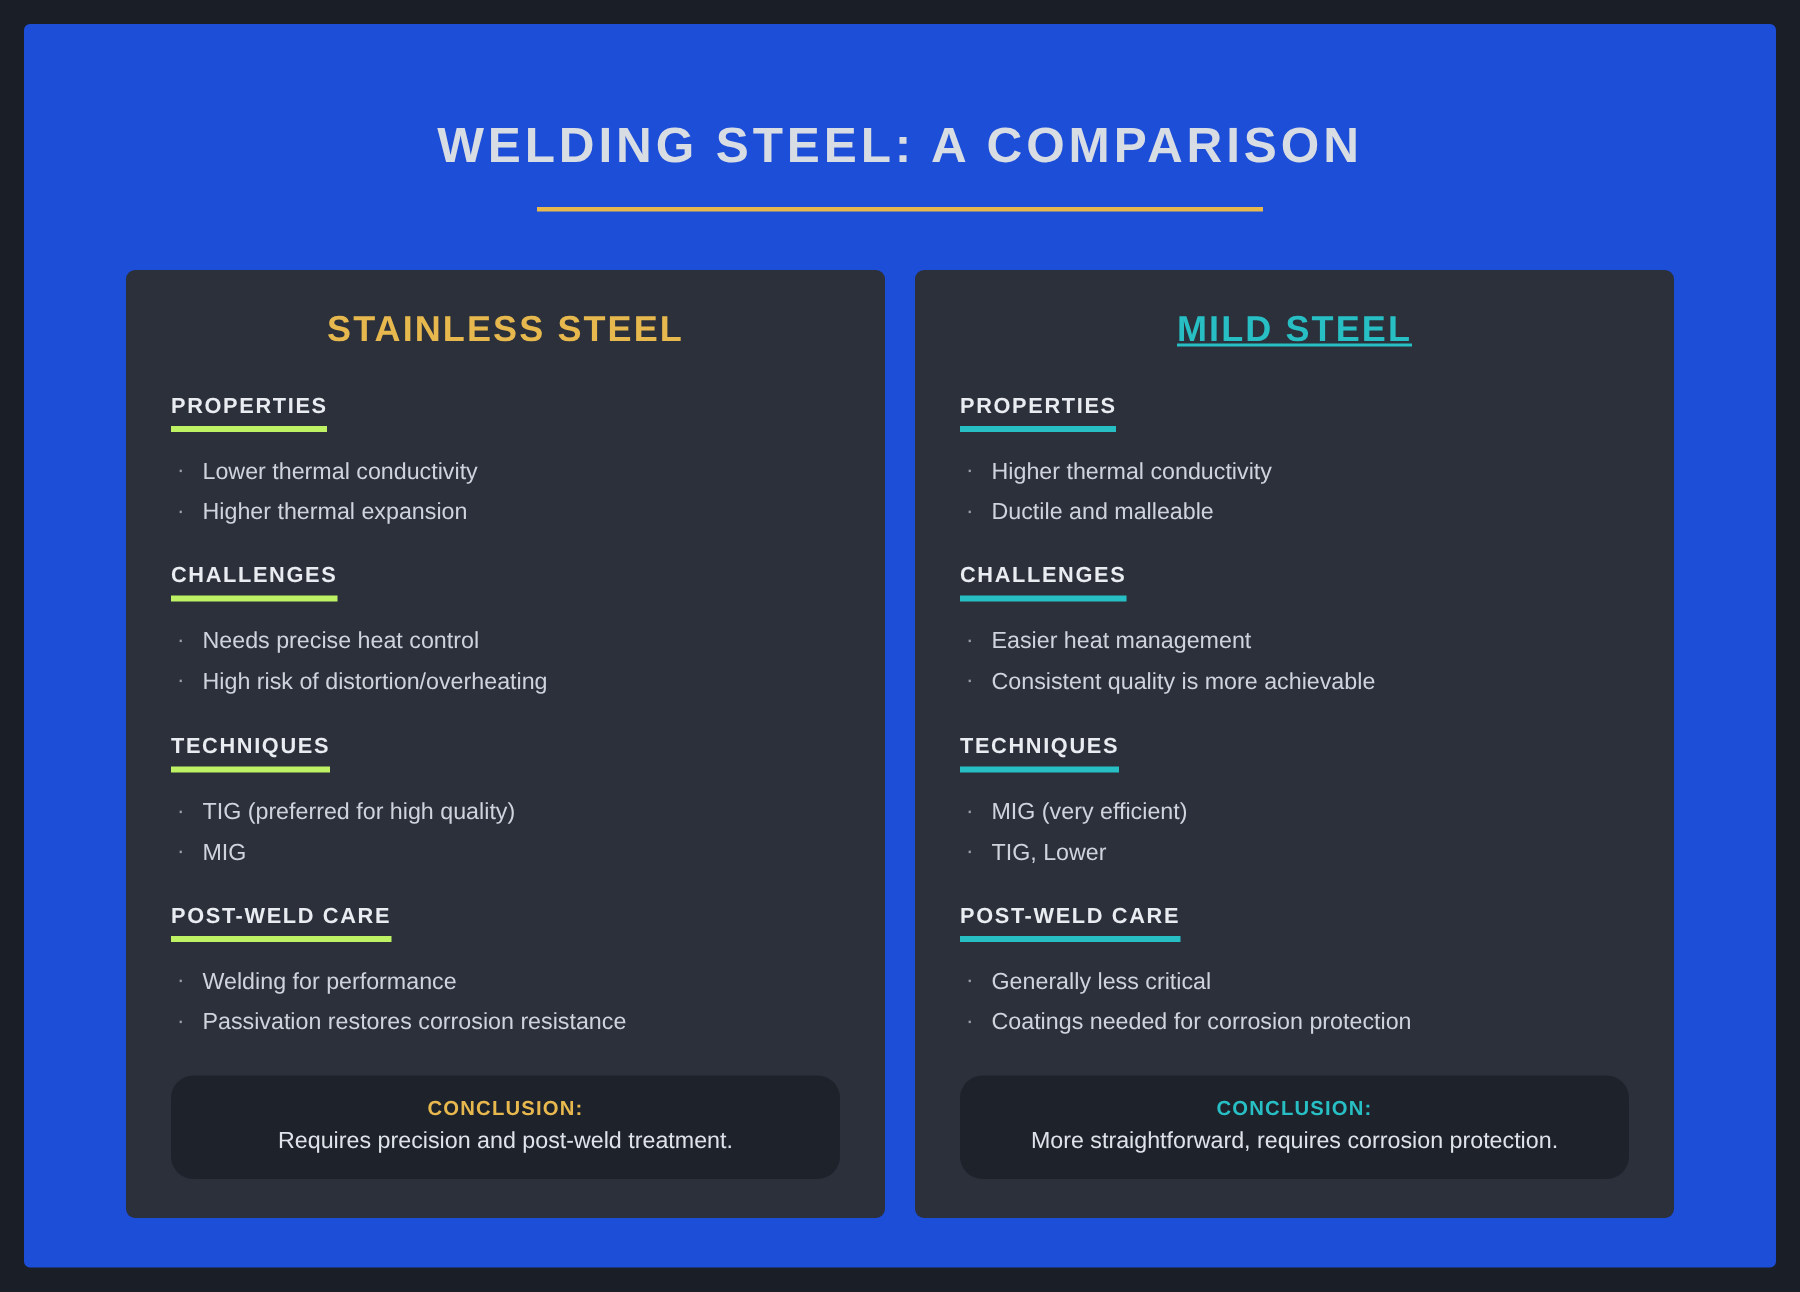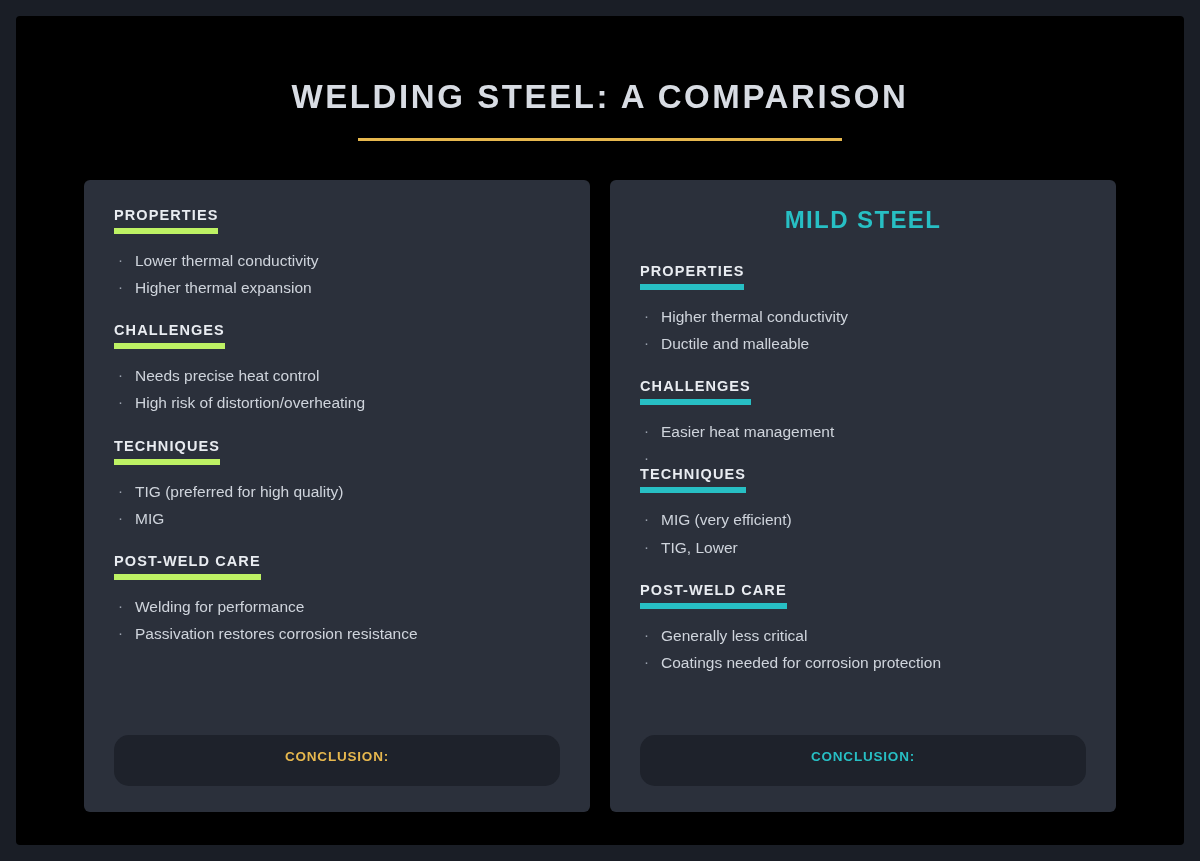--- a/index.html
+++ b/index.html
@@ -15,21 +15,21 @@
     position: relative;
     width: 1200px;
     height: 861px;
     background: #1a1e26;
     padding: 16px;
   }
 
   .board {
     width: 1168px;
     height: 829px;
-    background: #000000;
+    background: #1d4ed8;
     border-radius: 4px;
     padding: 40px 68px 0 68px;
   }
 
   .title-wrap {
     text-align: center;
     padding-top: 22px;
   }
 
   .main-title {
@@ -66,33 +66,33 @@
   .card-title {
     text-align: center;
     font-size: 24px;
     font-weight: bold;
     letter-spacing: 1.4px;
     text-transform: uppercase;
     margin-bottom: 28px;
   }
 
   .card-gold .card-title { color: #e7b84e; }
-  .card-teal .card-title { color: #27bfc4; }
+  .card-teal .card-title { color: #27bfc4; text-decoration: underline; }
 
   .section { margin-bottom: 20px; }
 
   .section-heading {
     display: inline-block;
     font-size: 14.5px;
     font-weight: bold;
     letter-spacing: 1.1px;
     color: #e9ecf1;
     text-transform: uppercase;
     padding-bottom: 5px;
-    border-bottom: 6px solid #bef264;
+    border-bottom: 4px solid #bef264;
     margin-bottom: 13px;
   }
 
   .card-teal .section-heading { border-bottom-color: #27bfc4; }
 
   ul.bullets { list-style: none; }
 
   ul.bullets li {
     position: relative;
     font-size: 15.5px;
@@ -140,20 +140,21 @@
   <div class="board">
 
     <div class="title-wrap">
       <div class="main-title">Welding Steel: A Comparison</div>
       <div class="title-rule"></div>
     </div>
 
     <div class="columns">
 
       <div class="card card-gold">
+        <div class="card-title">Stainless Steel</div>
 
         <div class="section">
           <div class="section-heading">Properties</div>
           <ul class="bullets">
             <li><span class="dot">·</span><span>Lower thermal conductivity</span></li>
             <li><span class="dot">·</span><span>Higher thermal expansion</span></li>
           </ul>
         </div>
 
         <div class="section">
@@ -175,39 +176,40 @@
         <div class="section">
           <div class="section-heading">Post-Weld Care</div>
           <ul class="bullets">
             <li><span class="dot">·</span><span>Welding for performance</span></li>
             <li><span class="dot">·</span><span>Passivation restores corrosion resistance</span></li>
           </ul>
         </div>
 
         <div class="conclusion">
           <div class="conclusion-label">Conclusion:</div>
+          <div class="conclusion-text">Requires precision and post-weld treatment.</div>
         </div>
       </div>
 
       <div class="card card-teal">
         <div class="card-title">Mild Steel</div>
 
         <div class="section">
           <div class="section-heading">Properties</div>
           <ul class="bullets">
             <li><span class="dot">·</span><span>Higher thermal conductivity</span></li>
             <li><span class="dot">·</span><span>Ductile and malleable</span></li>
           </ul>
         </div>
 
         <div class="section">
           <div class="section-heading">Challenges</div>
           <ul class="bullets">
             <li><span class="dot">·</span><span>Easier heat management</span></li>
-            <li><span class="dot">·</span></li>
+            <li><span class="dot">·</span><span>Consistent quality is more achievable</span></li>
           </ul>
         </div>
 
         <div class="section">
           <div class="section-heading">Techniques</div>
           <ul class="bullets">
             <li><span class="dot">·</span><span>MIG (very efficient)</span></li>
             <li><span class="dot">·</span><span>TIG, Lower</span></li>
           </ul>
         </div>
@@ -215,18 +217,19 @@
         <div class="section">
           <div class="section-heading">Post-Weld Care</div>
           <ul class="bullets">
             <li><span class="dot">·</span><span>Generally less critical</span></li>
             <li><span class="dot">·</span><span>Coatings needed for corrosion protection</span></li>
           </ul>
         </div>
 
         <div class="conclusion">
           <div class="conclusion-label">Conclusion:</div>
+          <div class="conclusion-text">More straightforward, requires corrosion protection.</div>
         </div>
       </div>
 
     </div>
   </div>
 </div>
 
 </body></html>

